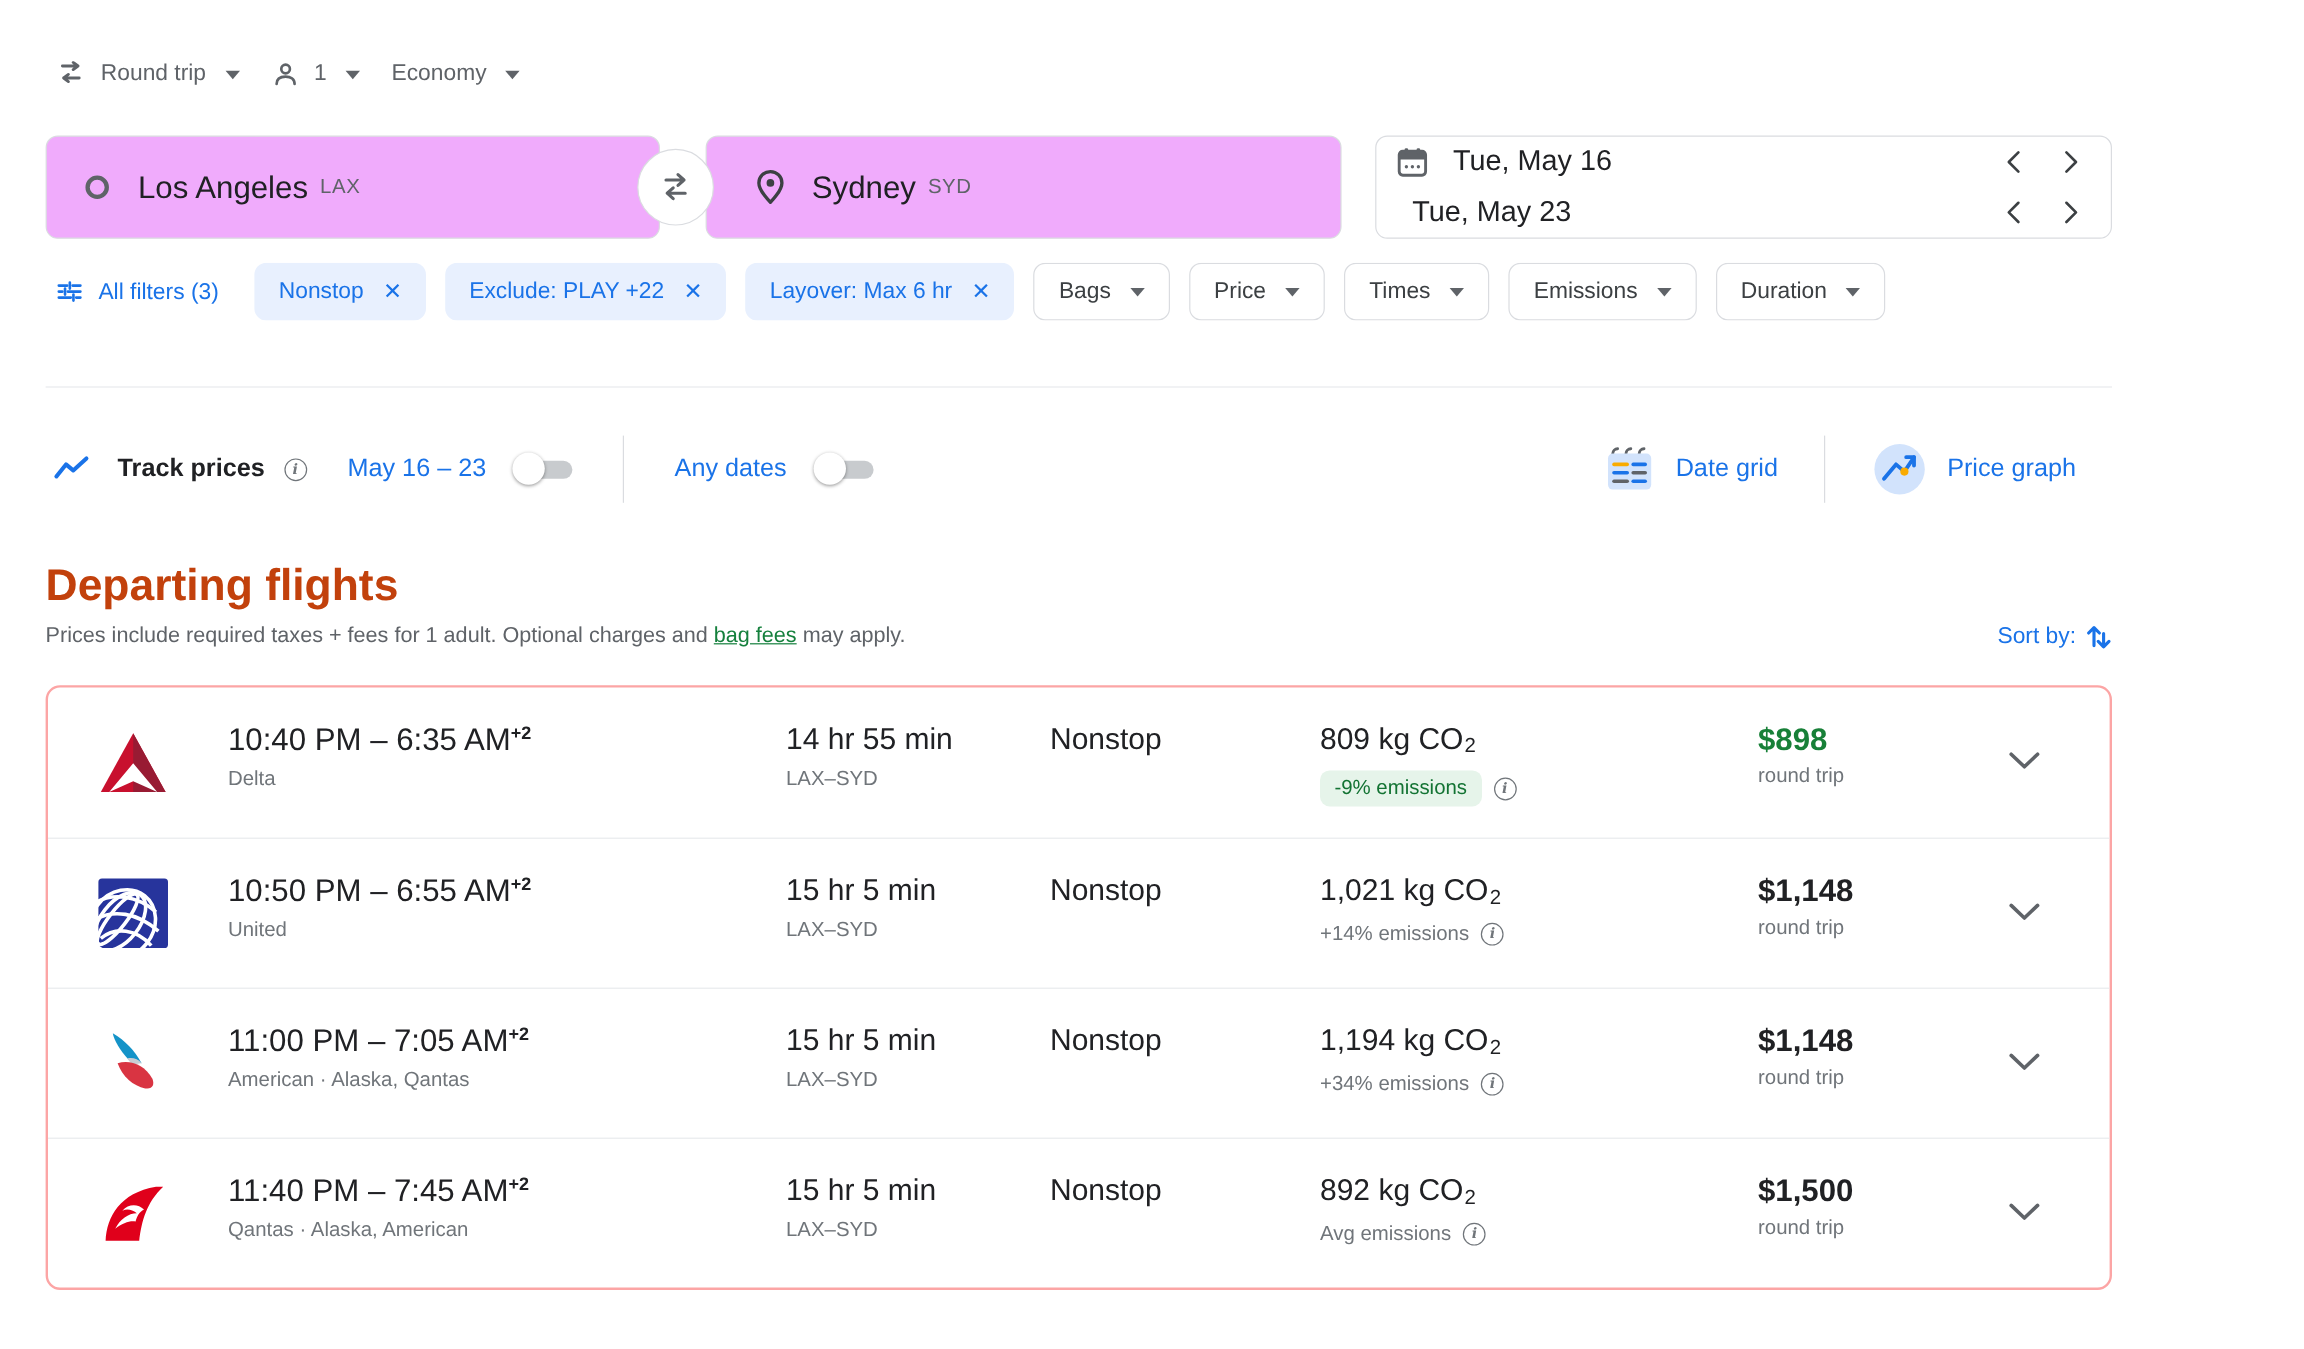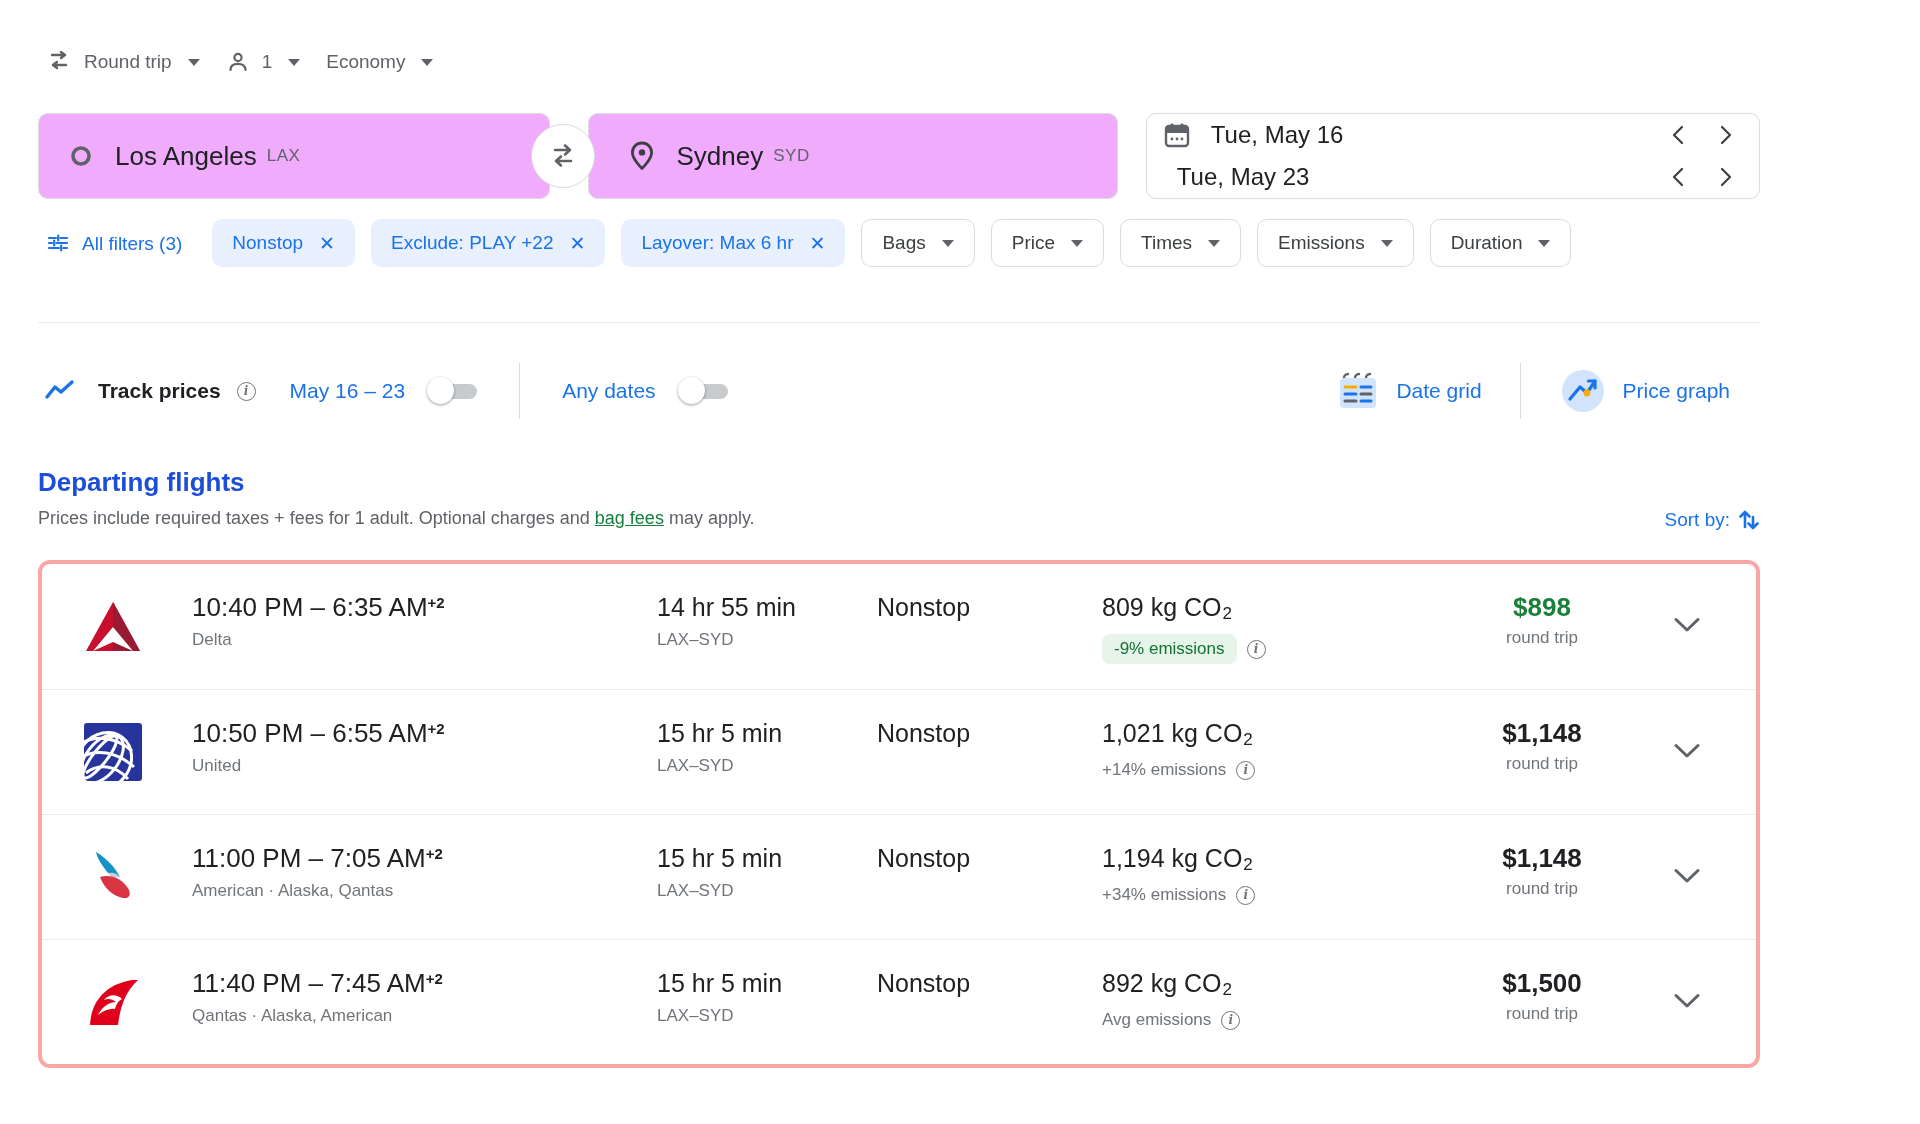--- a/index.html
+++ b/index.html
@@ -57,43 +57,43 @@
     font-size:12px; display:inline-flex; align-items:center; justify-content:center;
     font-weight:700; flex:0 0 auto; font-family:"DejaVu Serif",serif; font-style:italic; }
   .toggle { position:relative; width:52px; height:28px; cursor:pointer; flex:0 0 auto; }
   .toggle .track { position:absolute; left:10px; top:7px; width:40px; height:15px; border-radius:8px;
     background:#9aa0a6; opacity:.55; }
   .toggle .knob { position:absolute; left:0; top:0; width:27px; height:27px; border-radius:50%;
     background:#fff; box-shadow:0 1px 3px rgba(0,0,0,.4); }
   .view-link { display:flex; align-items:center; gap:16px; cursor:pointer; }
 
   
-  .results-heading { margin-top:44px; font-size:26px; font-weight:600; color:#1d4ed8; }
+  .results-heading { margin-top:44px; font-size:37px; font-weight:600; color:#c2410c; }
   .sub-row { margin-top:10px; display:flex; align-items:flex-start; width:1722px; }
   .disclaimer { font-size:18px; color:#5f6368; }
   .disclaimer a { color:#15803d; text-decoration:underline; cursor:pointer; }
   .sort-by { margin-left:auto; display:flex; align-items:center; gap:8px; color:#1a73e8;
     font-size:19px; font-weight:500; cursor:pointer; }
 
   
-  .flights-card { margin-top:28px; width:1722px; border:4px solid #fca5a5; border-radius:12px;
+  .flights-card { margin-top:28px; width:1722px; border:2px solid #fca5a5; border-radius:12px;
     background:#fff; overflow:hidden; }
   .flight-row { display:grid; grid-template-columns:110px 465px 220px 225px 365px 150px 1fr;
     align-items:flex-start; height:125px; padding:28px 0 0 40px; cursor:pointer; }
   .flight-row + .flight-row { border-top:1px solid #e8eaed; }
   .logo-cell { align-self:center; margin-top:-28px; }
   .t-primary { font-size:26px; font-weight:500; color:#202124; line-height:30px; white-space:nowrap; }
   .t-plain { font-size:25px; font-weight:400; color:#202124; line-height:30px; white-space:nowrap; }
   .t-secondary { font-size:17px; color:#70757a; margin-top:8px; white-space:nowrap;
     display:flex; align-items:center; gap:10px; }
   sup.plus { font-size:15px; font-weight:600; vertical-align:top; position:relative; top:-4px; }
   sub.co2s { font-size:17px; vertical-align:baseline; position:relative; top:3px; left:1px; }
   .badge-green { background:#e6f4ea; color:#137333; border-radius:8px; padding:5px 12px;
     font-size:17px; display:inline-flex; align-items:center; }
-  .price-cell { text-align:center; }
+  .price-cell { text-align:left; }
   .price { font-size:26px; font-weight:600; color:#202124; line-height:30px; }
   .price.green { color:#188038; }
   .price-note { font-size:17px; color:#70757a; margin-top:6px; }
   .expand-cell { align-self:center; margin-top:-28px; justify-self:center; background:none;
     border:none; cursor:pointer; padding:10px; }
 
   .icon { display:inline-flex; flex:0 0 auto; }
 </style>
 </head>
 <body>

